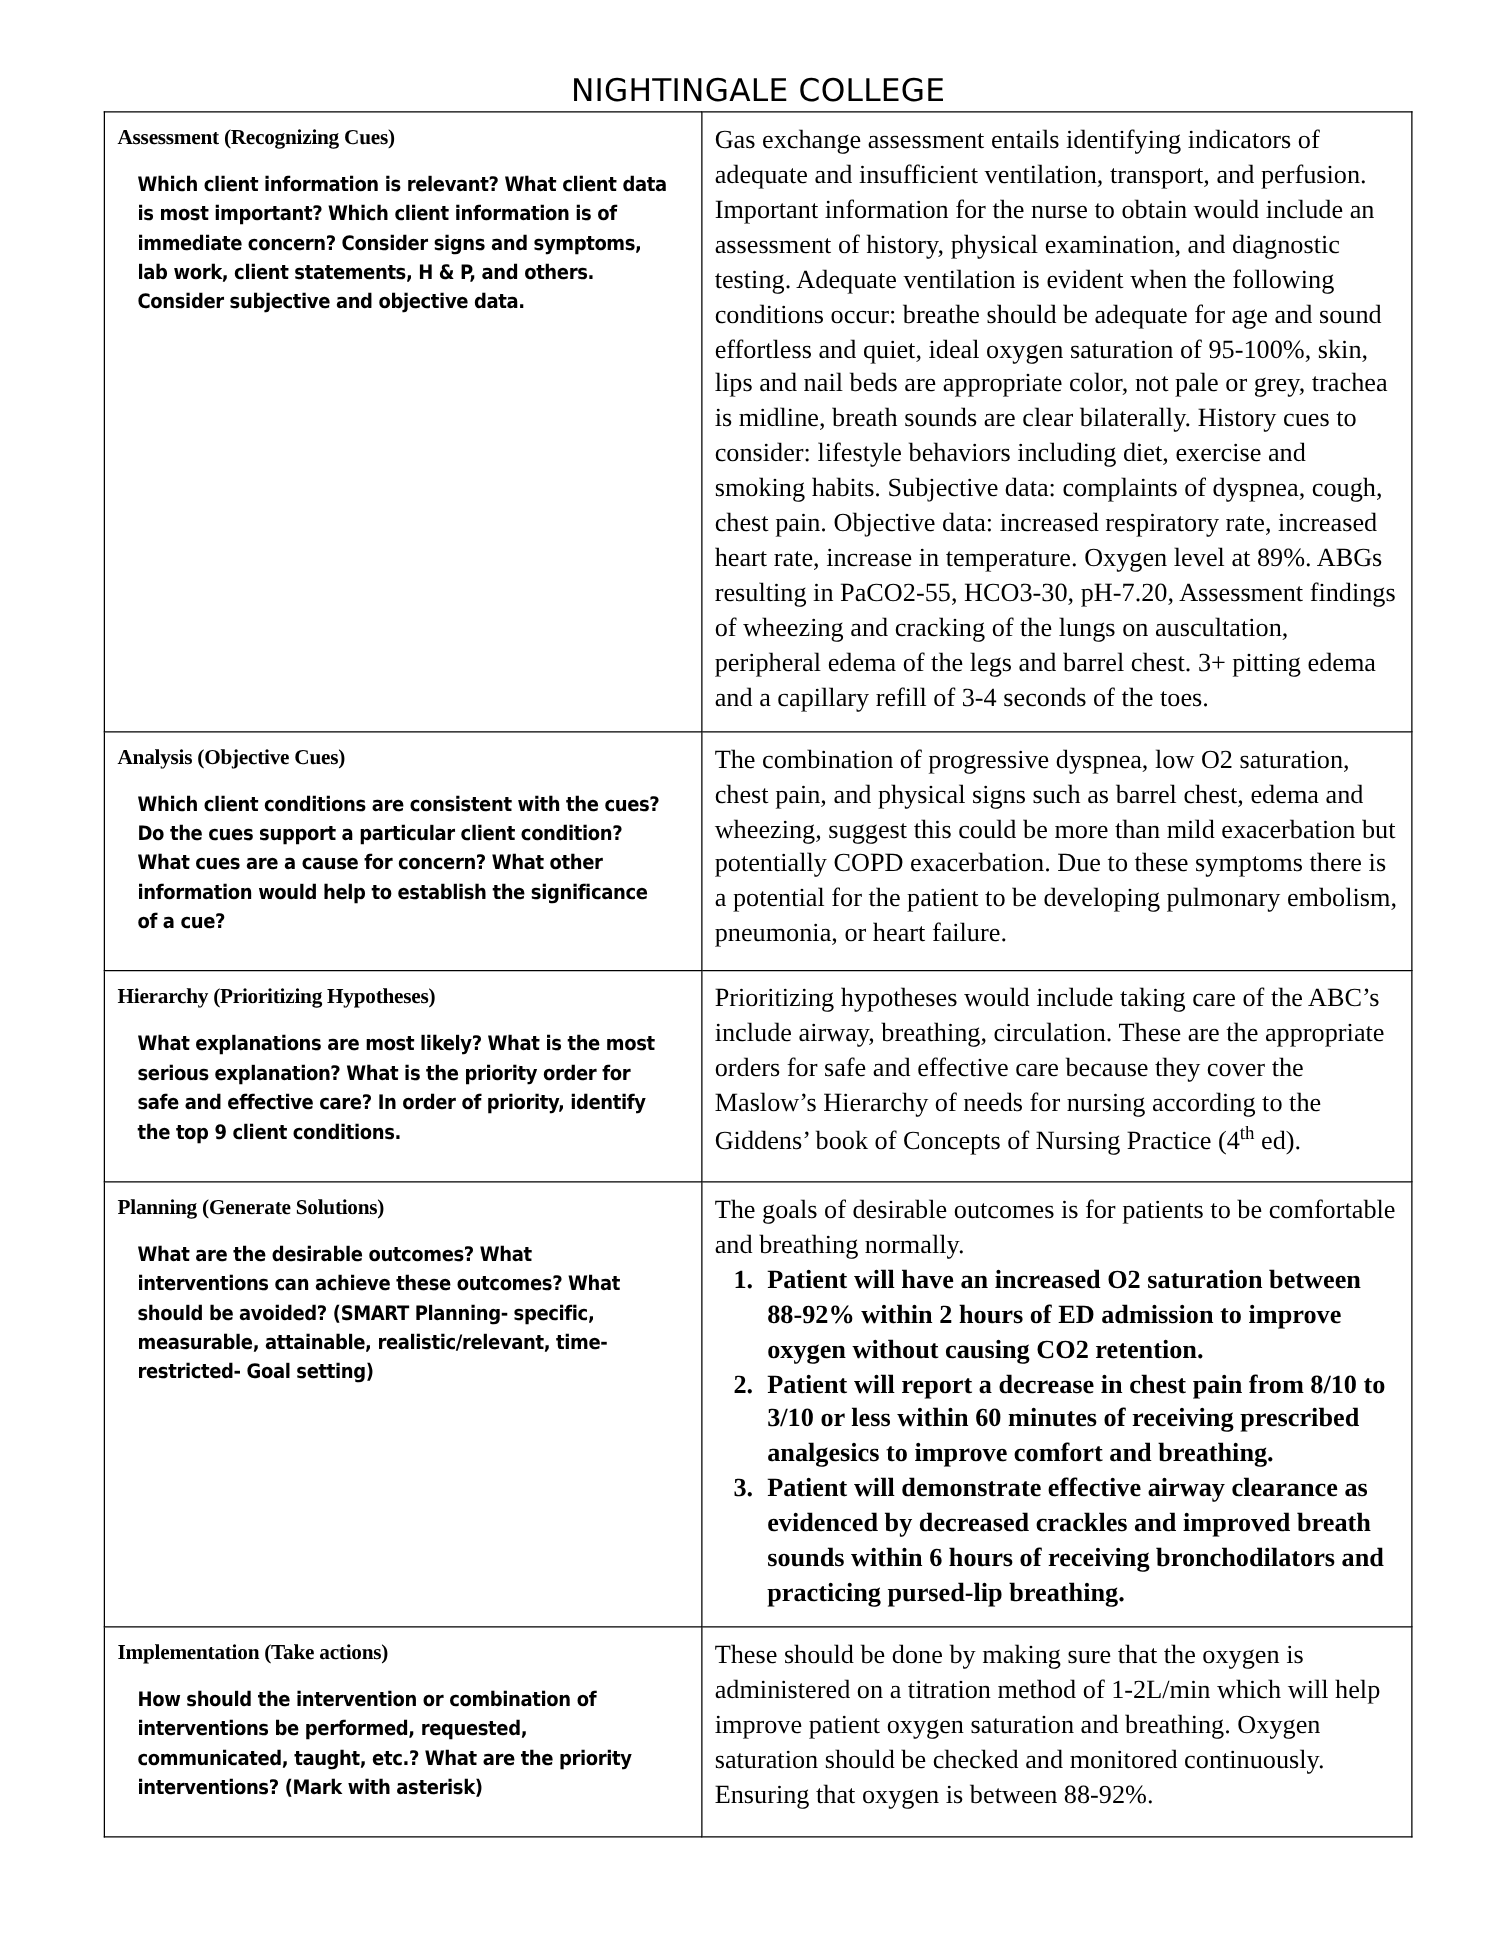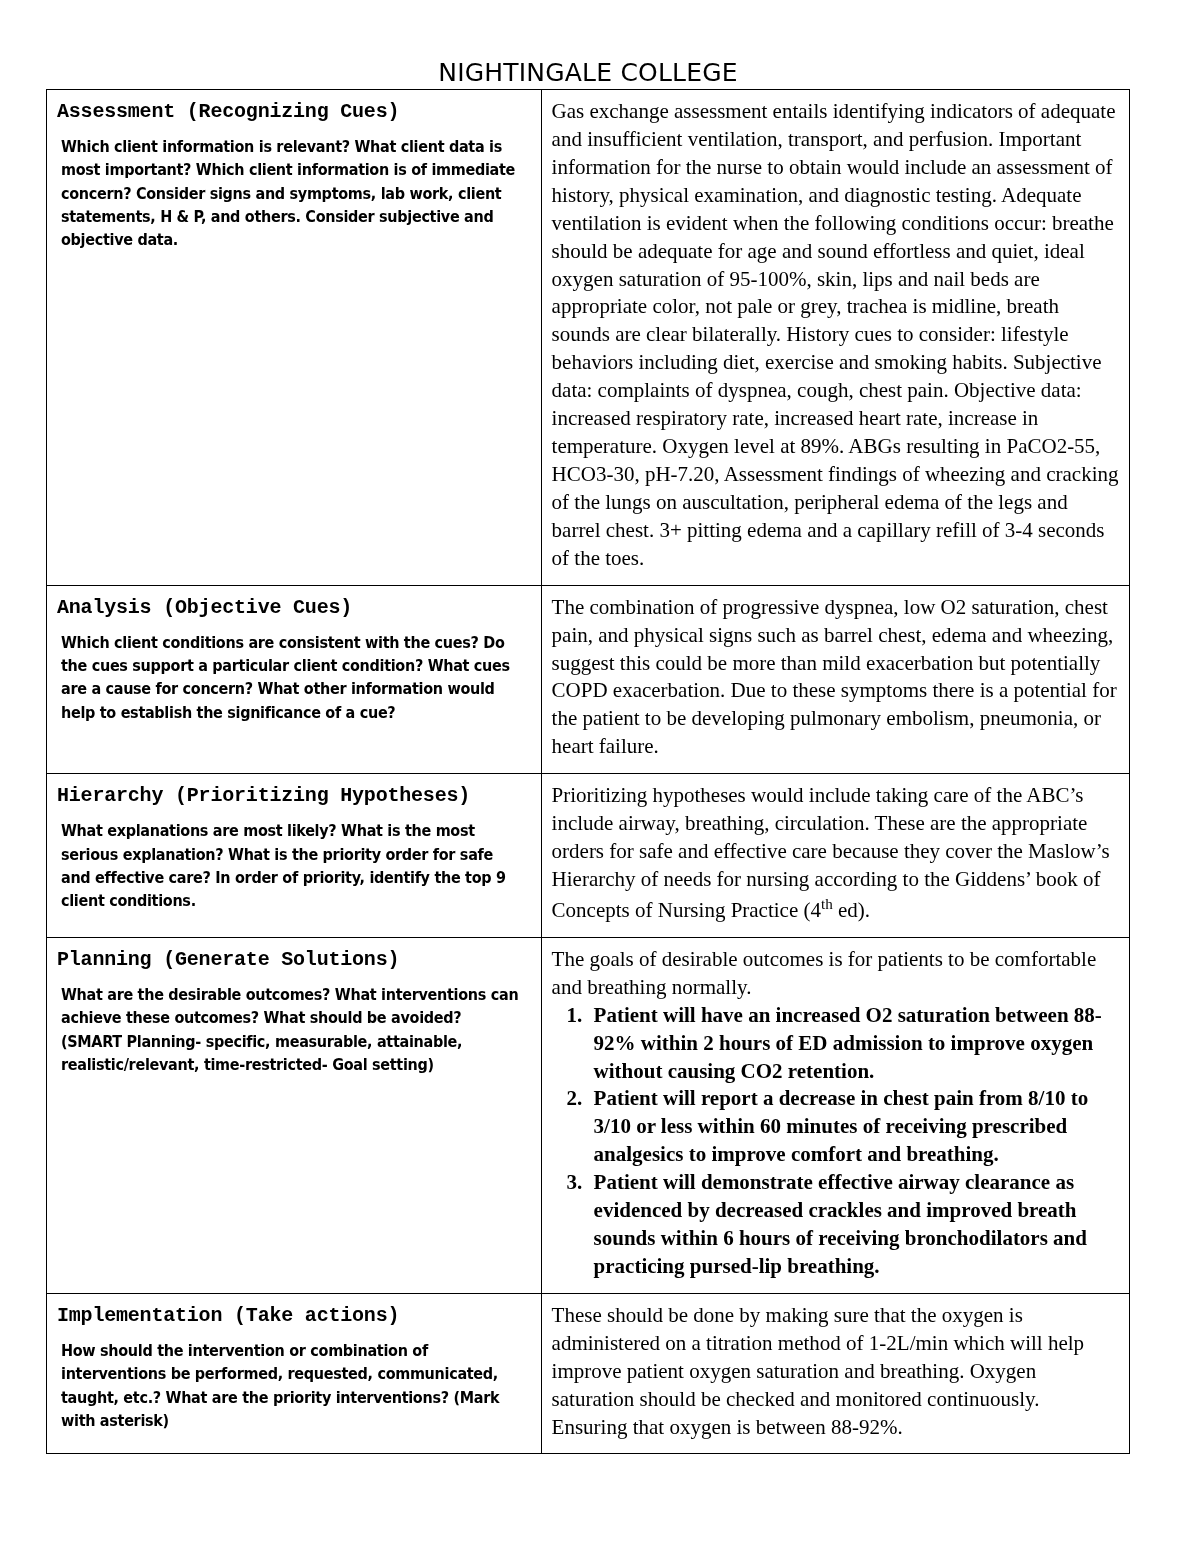--- a/index.html
+++ b/index.html
@@ -10,21 +10,21 @@
   body {
     width: 1200px;
     min-height: 1553px;
     font-family: "Liberation Serif", serif;
     color: #000000;
   }
   .page {
     width: 1200px;
     min-height: 1553px;
     box-sizing: border-box;
-    padding: 56px 70px 10px 46px;
+    padding: 56px 70px 10px 83px;
   }
   .doc-header {
     text-align: center;
     font-family: "DejaVu Sans", sans-serif;
     font-size: 25px;
     line-height: 1.32;
     letter-spacing: 0.2px;
   }
   .doc-header .line1 {
     font-weight: 400;
@@ -58,33 +58,33 @@
     font-family: "DejaVu Sans Condensed", "DejaVu Sans", sans-serif;
     font-stretch: condensed;
   }
   td.right-cell {
     width: 54.5%;
     font-family: "Liberation Serif", serif;
     font-size: 21px;
     line-height: 1.33;
   }
   .lc-title {
-    font-family: Liberation Mono, monospace;
+    font-family: Liberation Serif, serif;
     font-weight: 700;
-    font-size: 20px;
+    font-size: 17px;
     letter-spacing: -0.2px;
     margin: 2px 0 12px 0;
   }
   .lc-body {
     font-family: "DejaVu Sans Condensed", "DejaVu Sans", sans-serif;
     font-weight: 700;
     font-size: 16px;
     line-height: 1.46;
     letter-spacing: -0.3px;
-    margin: 4px;
+    margin: 16px;
   }
   .rc-body {
     margin: 0;
   }
   ol.goals {
     margin: 0;
     padding-left: 36px;
     font-weight: bold;
   }
   ol.goals li {

